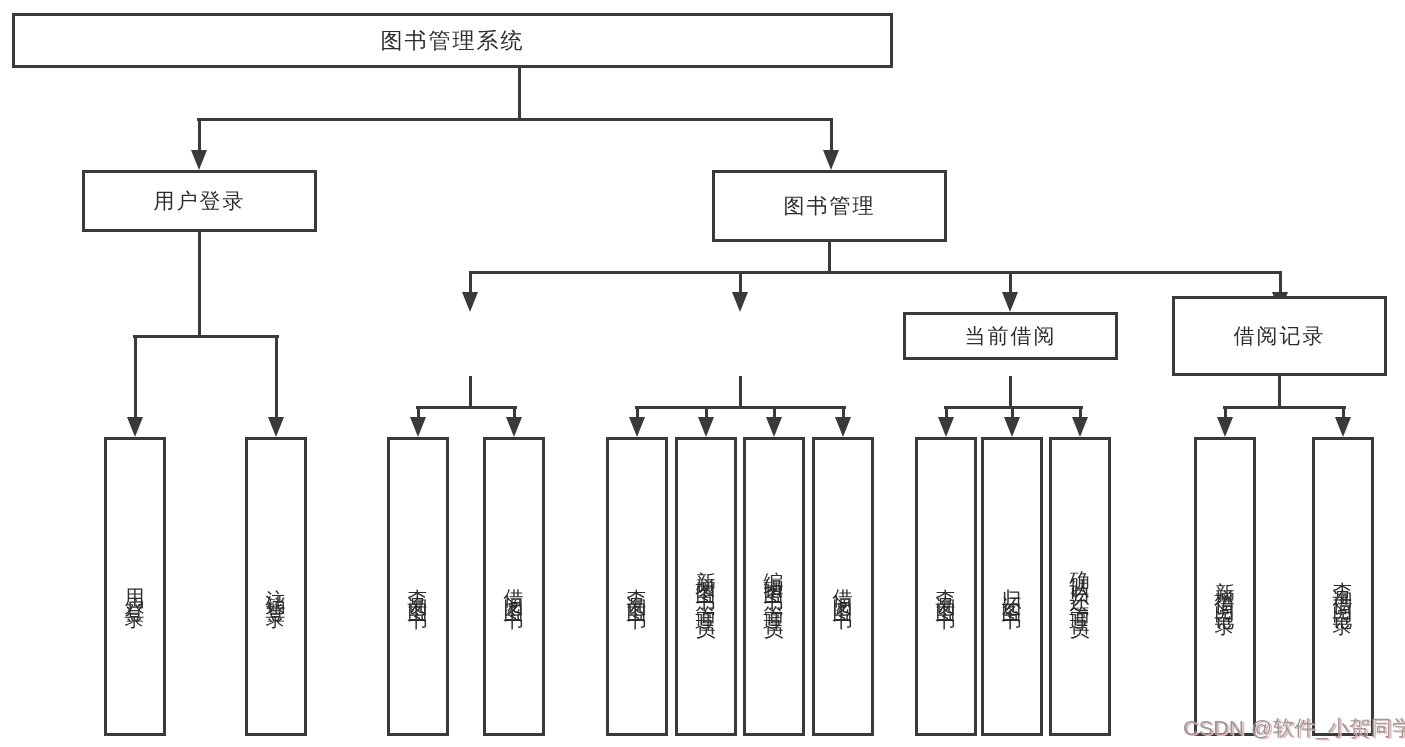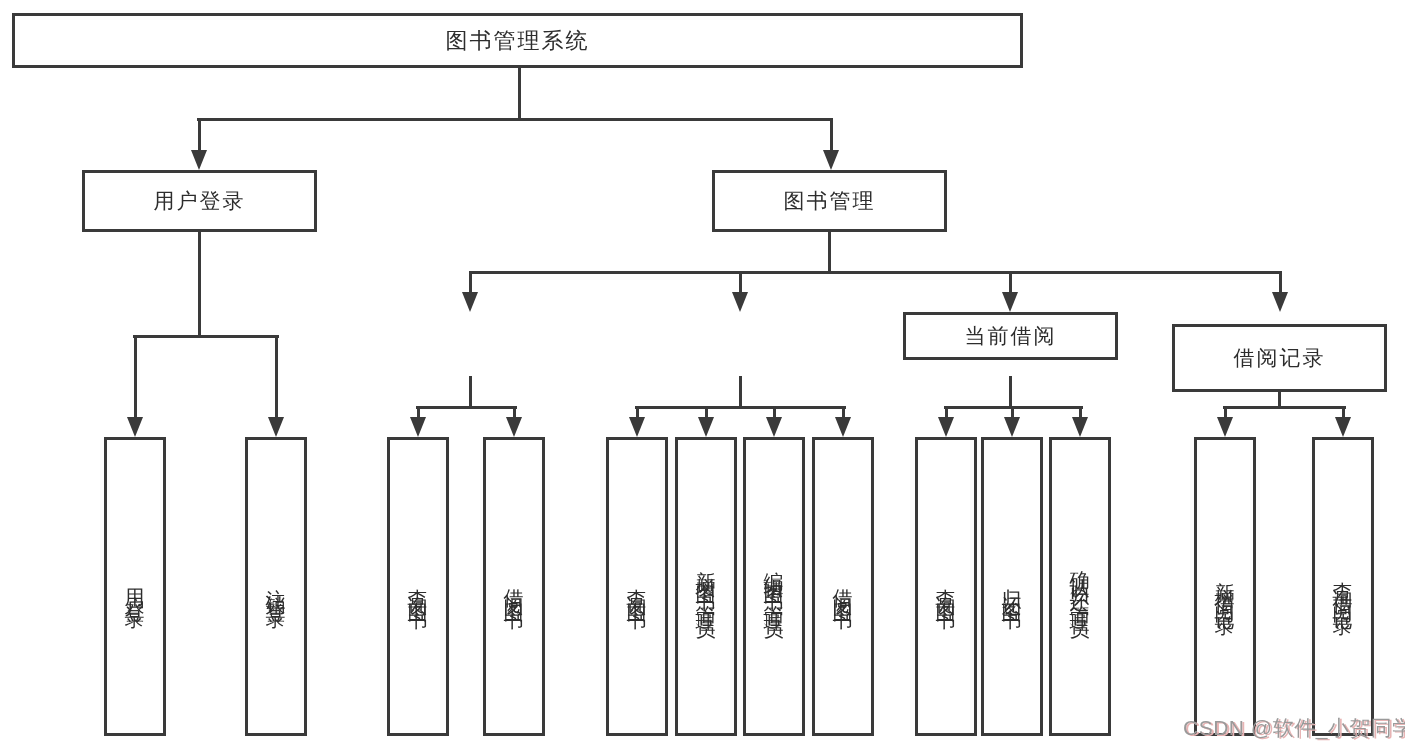--- a/index.html
+++ b/index.html
@@ -68,35 +68,35 @@
     z-index: 10;
     color: var(--wm, #9a9a9a);
     text-shadow: 2px 1px 0 var(--wm-shadow, #e8b4b4);
   }
 </style>
 </head>
 <body>
 
 <div id="canvas" style="--line: #3a3a3a; --fill: #ffffff; --text: #2d2d2d; --bg: #ffffff; --wm: #9a9a9a; --wm-shadow: #e8b4b4;">
 
-  <div class="box h root" style="left:12px; top:13px; width:1011px; height:55px;">
+  <div class="box h root" style="left:12px; top:13px; width:881px; height:55px;">
     <span>图书管理系统</span>
   </div>
 
   <div class="box h" style="left:82px; top:170px; width:235px; height:62px;">
     <span>用户登录</span>
   </div>
-  <div class="box h" style="left:712px; top:170px; width:235px; height:62px;">
+  <div class="box h" style="left:712px; top:170px; width:235px; height:72px;">
     <span>图书管理</span>
   </div>
 
   <div class="box h" style="left:903px; top:312px; width:215px; height:48px;">
     <span>当前借阅</span>
   </div>
-  <div class="box h" style="left:1172px; top:324px; width:215px; height:68px;">
+  <div class="box h" style="left:1172px; top:296px; width:215px; height:80px;">
     <span>借阅记录</span>
   </div>
 
   <div class="box v" style="left:104px; top:437px; width:62px; height:299px;">
     <span>用户登录</span>
   </div>
   <div class="box v" style="left:245px; top:437px; width:62px; height:299px;">
     <span>注销登录</span>
   </div>
   <div class="box v" style="left:387px; top:437px; width:62px; height:299px;">

